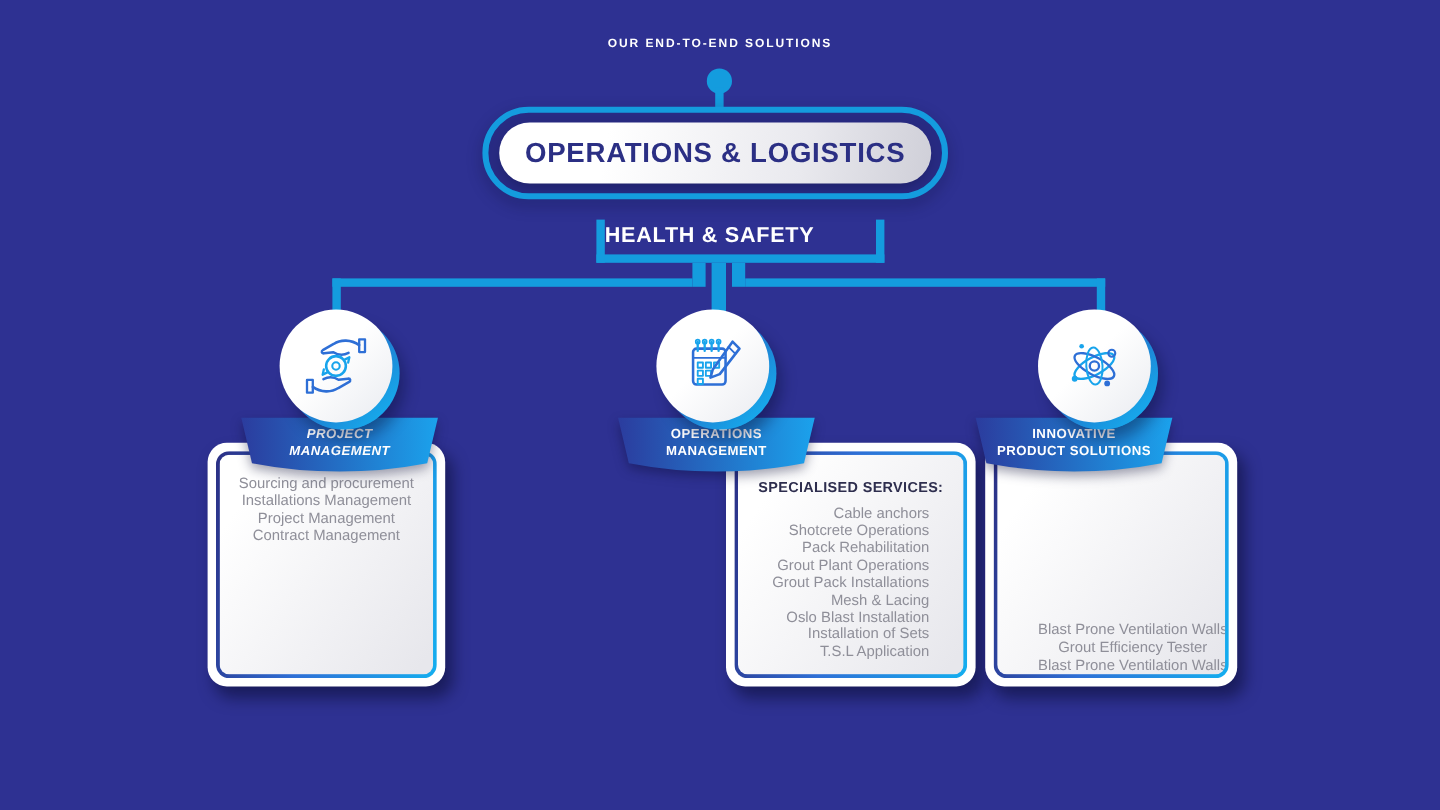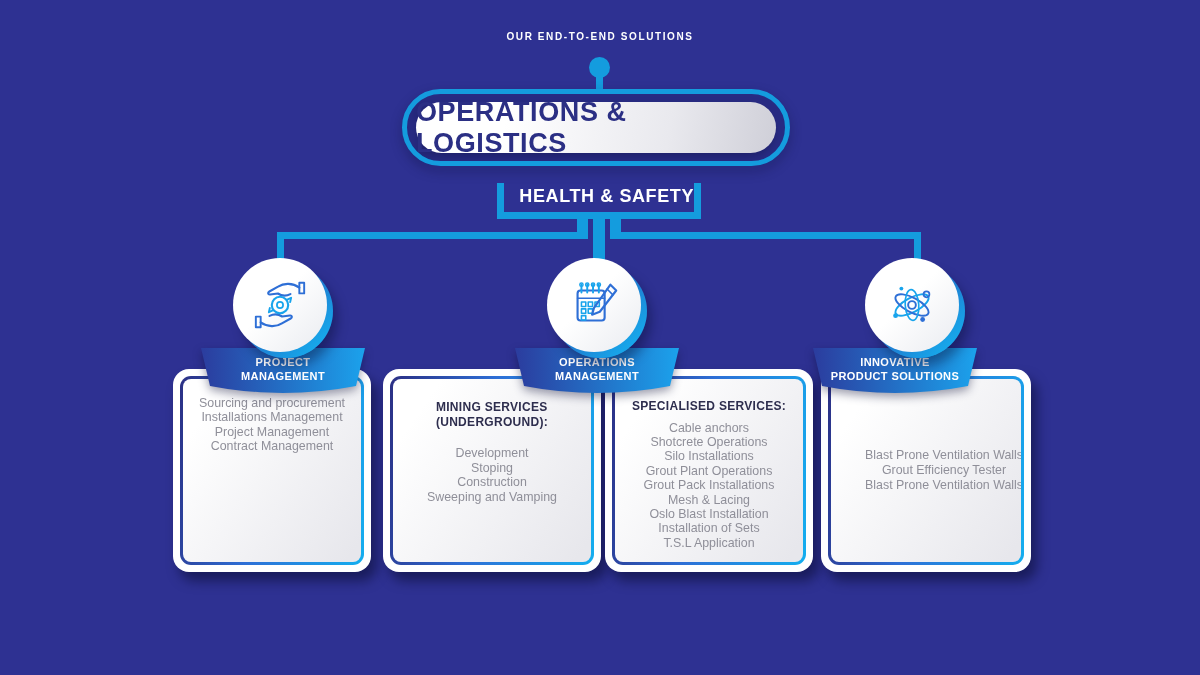--- a/index.html
+++ b/index.html
@@ -14,26 +14,26 @@
   .line{position:absolute;background:#149CDE;}
   .dot{position:absolute;left:589px;top:57px;width:21px;height:21px;border-radius:50%;background:#149CDE;}
 
   
   .pill-outline{position:absolute;left:402px;top:89px;width:388px;height:77px;
     border:5px solid #149CDE;border-radius:42px;box-sizing:border-box;
     filter:drop-shadow(0 5px 6px rgba(8,10,50,.45));}
   .pill-inner{position:absolute;left:9px;top:8px;right:9px;bottom:8px;border-radius:31px;
     background:linear-gradient(100deg,#ffffff 25%,#e9e9ee 70%,#cfcfd8 100%);
     display:flex;align-items:center;justify-content:center;}
-  .pill-label{color:#2B2F84;font-size:27px;font-weight:800;letter-spacing:.6px;}
-
-  
-  .hs-box{position:absolute;left:497px;top:183px;width:204px;height:36px;box-sizing:border-box;
+  .pill-label{color:#2B2F84;font-size:23px;font-weight:800;letter-spacing:.6px;}
+
+  
+  .hs-box{position:absolute;left:497px;top:183px;width:240px;height:36px;box-sizing:border-box;
     border-left:7px solid #149CDE;border-right:7px solid #149CDE;border-bottom:7px solid #149CDE;
-    display:flex;align-items:center;justify-content:flex-end;}
+    display:flex;align-items:center;justify-content:flex-start;}
   .hs-label{color:#ffffff;font-size:18px;font-weight:700;letter-spacing:.6px;margin-top:-3px;}
 
   
   .node{position:absolute;top:258px;width:100px;height:100px;z-index:7;}
   .node-ring{position:absolute;left:6px;top:6px;width:94px;height:94px;border-radius:50%;
     background:linear-gradient(135deg,#2653B8 20%,#17A7EA 85%);
     box-shadow:4px 8px 12px rgba(5,10,45,.4);}
   .node-circle{position:absolute;left:0;top:0;width:94px;height:94px;border-radius:50%;
     background:linear-gradient(135deg,#ffffff 45%,#E9EBF0 100%);
     display:flex;align-items:center;justify-content:center;}
@@ -60,25 +60,25 @@
   .card-pm{left:173px;width:198px;}
   .card-pm .card-heading{}
   .card-pm .card-list{margin-top:2px;align-items:center;}
 
   .card-mining{left:383px;width:218px;}
   .card-mining .card-heading{margin-top:21px;text-align:left;align-self:center;}
   .card-mining .card-list{margin-top:17px;}
 
   .card-spec{left:605px;width:208px;}
   .card-spec .card-heading{margin-top:20px;}
-  .card-spec .card-list{margin-top:7px;}
+  .card-spec .card-list{margin-top:7px;align-items:flex-end;}
   .card-spec .card-item{line-height:14.4px;}
 
   .card-ips{left:821px;width:210px;}
-  .card-ips .card-inner{justify-content:center;padding-left:36px;}
+  .card-ips .card-inner{justify-content:flex-end;padding-left:36px;}
   .card-ips .card-item{line-height:15px;}
 </style>
 </head>
 <body>
 
 <div id="canvas">
 
   <svg width="0" height="0" style="position:absolute" aria-hidden="true">
     <defs>
       <linearGradient id="gradBanner" x1="0" y1="0" x2="1" y2="0">
@@ -165,21 +165,21 @@
           <circle cx="30" cy="30" r="4" stroke="#2E6FD6" stroke-width="2"></circle>
           <circle cx="45" cy="19" r="3" stroke="#2E6FD6" stroke-width="1.8"></circle>
           <circle cx="13" cy="41" r="2.5" fill="#18A4EC"></circle>
           <circle cx="41" cy="45" r="2.5" fill="#2E6FD6"></circle>
           <circle cx="19" cy="13" r="2" fill="#18A4EC"></circle>
         </g>
       </svg>
     </div>
   </div>
 
-  <div class="banner" style="left:198px;">
+  <div class="banner" style="left:198px;font-style:italic;">
     <svg width="170" height="52" viewBox="0 0 170 52">
       <path d="M3,0 H167 L158,38 Q85,52 12,38 Z" fill="url(#gradBanner)"></path>
     </svg>
     <div class="banner-label">PROJECT
 MANAGEMENT</div>
   </div>
 
   <div class="banner" style="left:512px;">
     <svg width="170" height="52" viewBox="0 0 170 52">
       <path d="M3,0 H167 L158,38 Q85,52 12,38 Z" fill="url(#gradBanner)"></path>
@@ -201,40 +201,28 @@
       <div class="card-heading">EPCM:</div>
       <div class="card-list">
           <div class="card-item">Sourcing and procurement</div>
           <div class="card-item">Installations Management</div>
           <div class="card-item">Project Management</div>
           <div class="card-item">Contract Management</div>
         </div>
     </div>
   </div>
 
-  <div class="card card-mining">
-    <div class="card-inner">
-      <div class="card-heading">MINING SERVICES
-(UNDERGROUND):</div>
-      <div class="card-list">
-          <div class="card-item">Development</div>
-          <div class="card-item">Stoping</div>
-          <div class="card-item">Construction</div>
-          <div class="card-item">Sweeping and Vamping</div>
-        </div>
-    </div>
-  </div>
 
   <div class="card card-spec">
     <div class="card-inner">
       <div class="card-heading">SPECIALISED SERVICES:</div>
       <div class="card-list">
           <div class="card-item">Cable anchors</div>
           <div class="card-item">Shotcrete Operations</div>
-          <div class="card-item">Silo Installations</div>
+          <div class="card-item">Pack Rehabilitation</div>
           <div class="card-item">Grout Plant Operations</div>
           <div class="card-item">Grout Pack Installations</div>
           <div class="card-item">Mesh &amp; Lacing</div>
           <div class="card-item">Oslo Blast Installation</div>
           <div class="card-item">Installation of Sets</div>
           <div class="card-item">T.S.L Application</div>
         </div>
     </div>
   </div>
 

